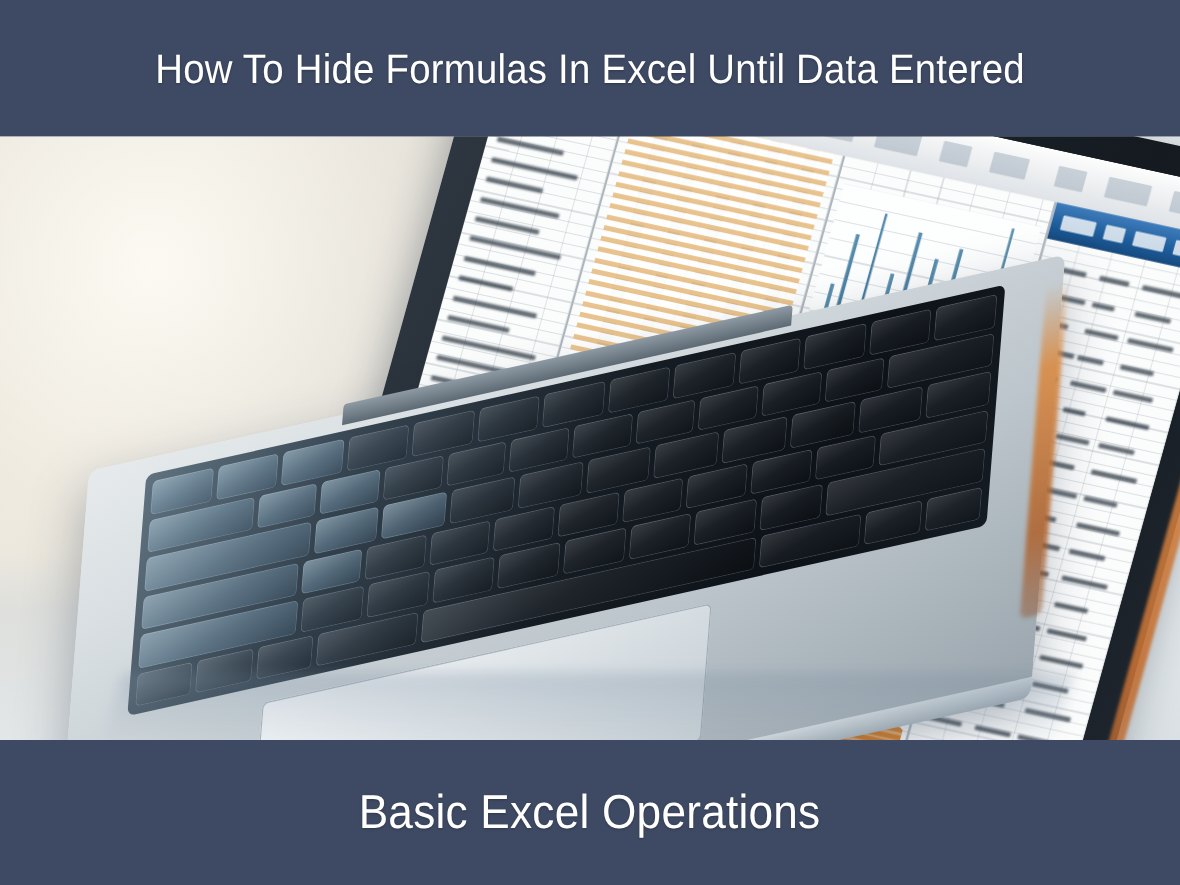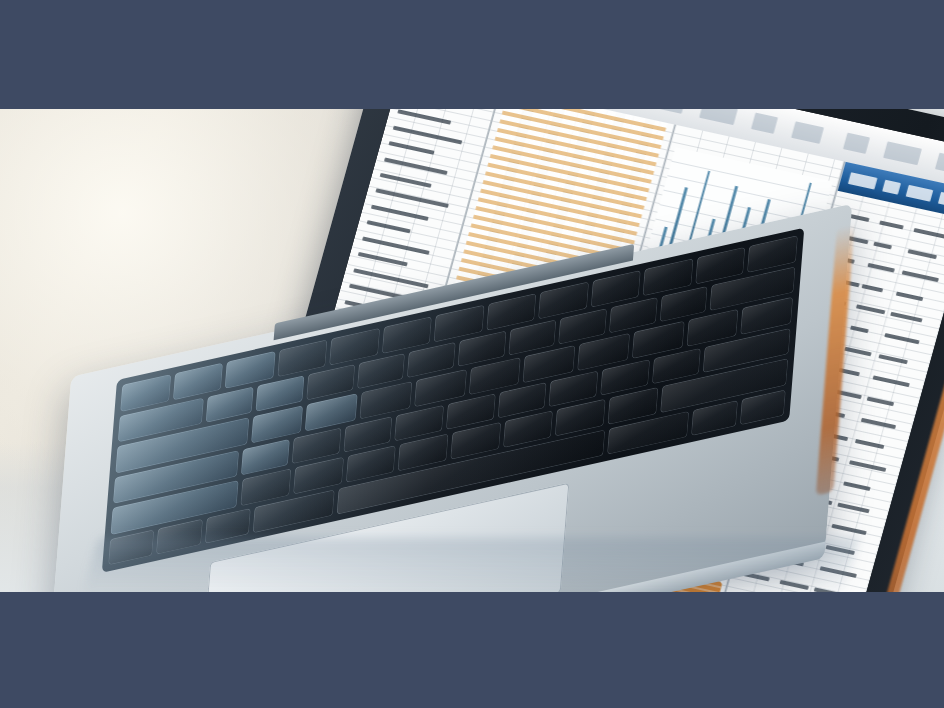--- a/index.html
+++ b/index.html
@@ -392,20 +392,23 @@
     overflow: hidden;
     clip: rect(0 0 0 0);
     white-space: nowrap;
   }
 </style>
 </head>
 <body>
 
 <div class="page">
 
+  <div class="banner banner-top">
+    <div class="banner-title">How To Hide Formulas In Excel Until Data Entered</div>
+  </div>
 
   <div class="photo">
     <div class="wall-glow"></div>
     <div class="desk"></div>
     <div class="desk-right"></div>
 
     <span class="sr-only">Laptop on a desk displaying a Microsoft Excel workbook with spreadsheet data and charts</span>
 
     <div class="laptop">
 
@@ -678,14 +681,17 @@
         </div>
 
         <div class="trackpad"></div>
         <div class="base-front-edge"></div>
       </div>
 
       <div class="reflection"></div>
     </div>
   </div>
 
+  <div class="banner banner-bottom">
+    <div class="banner-title">Basic Excel Operations</div>
+  </div>
 
 </div>
 
 </body></html>

